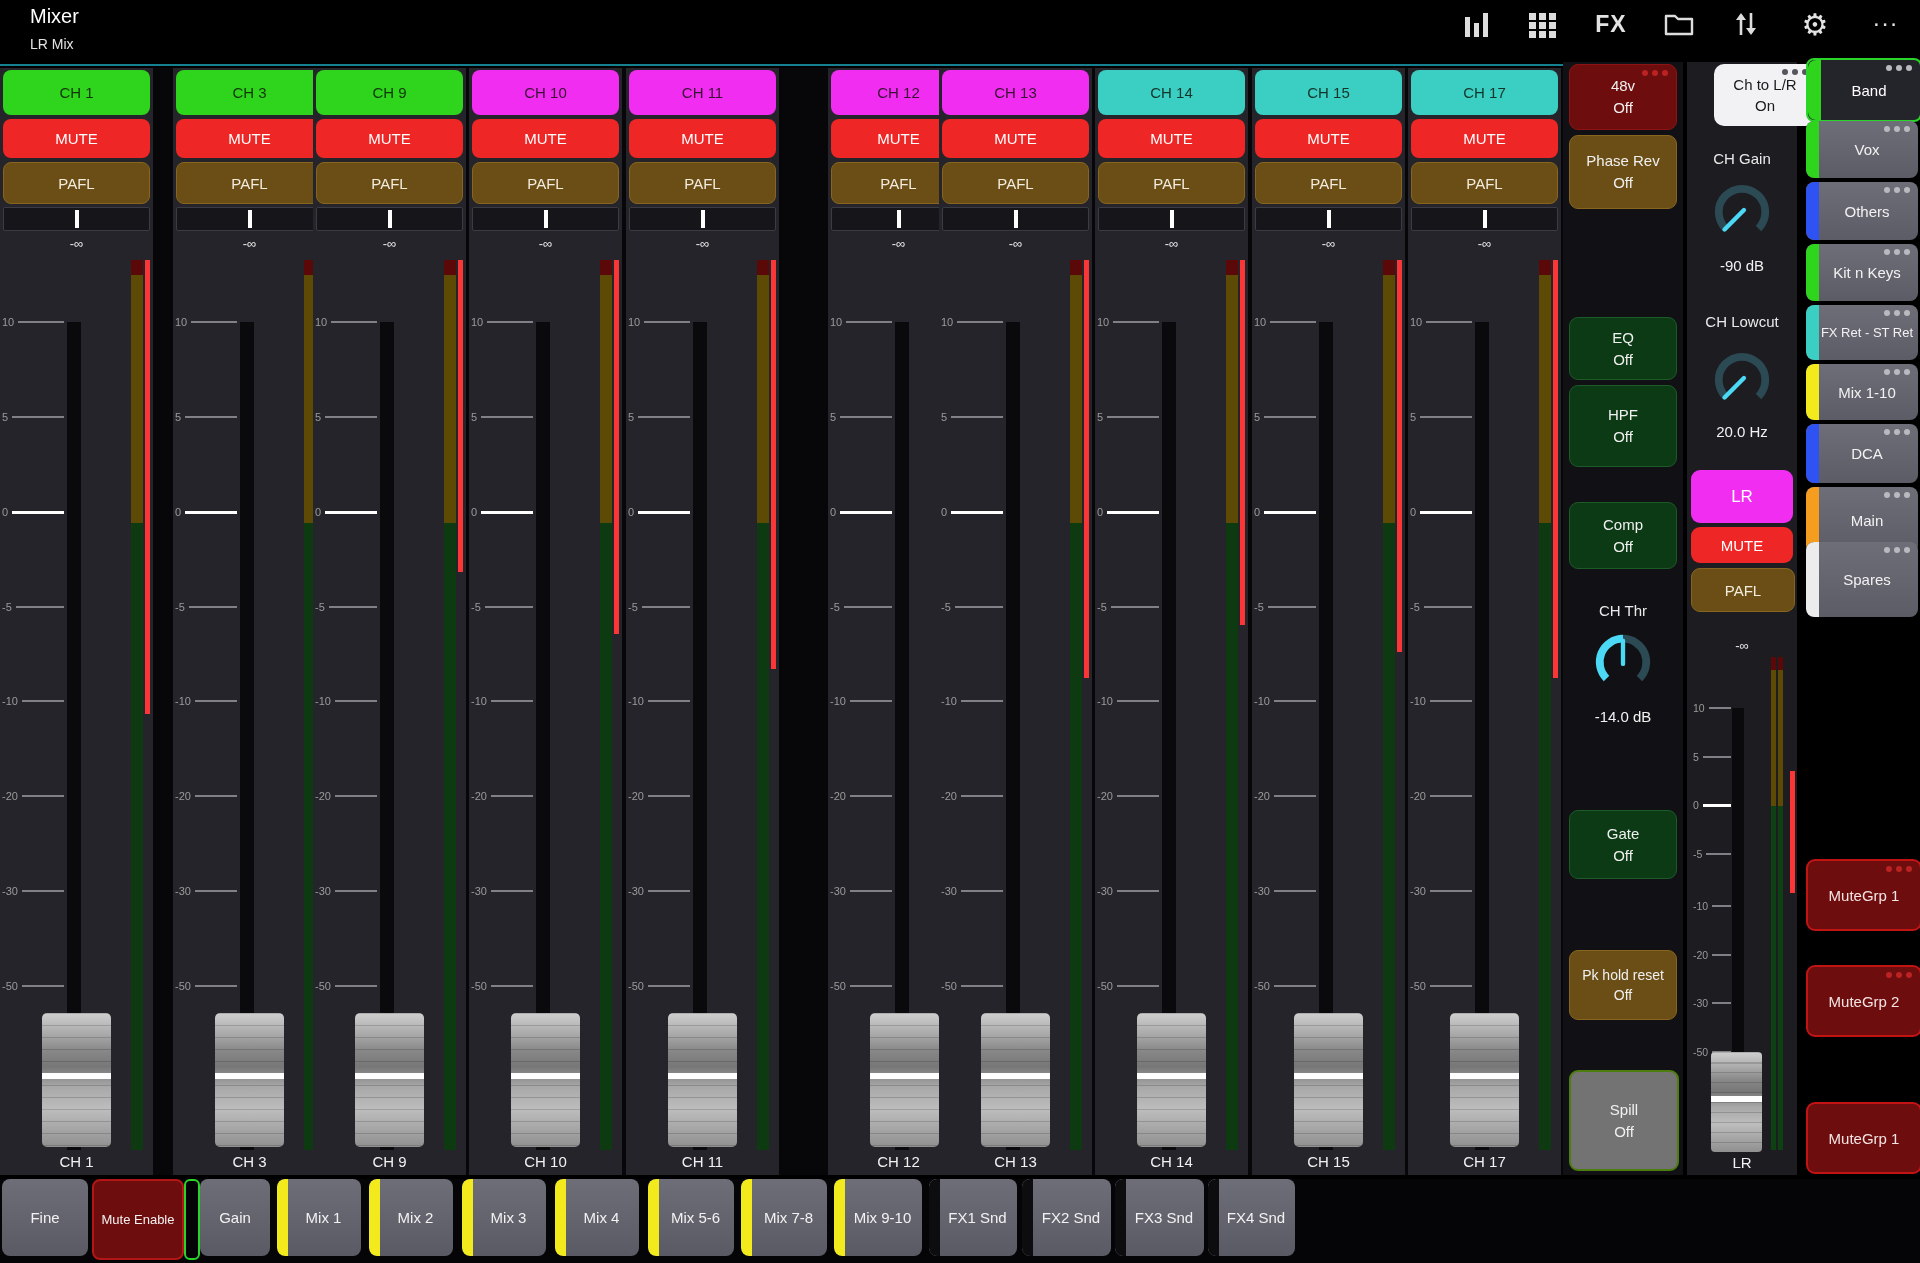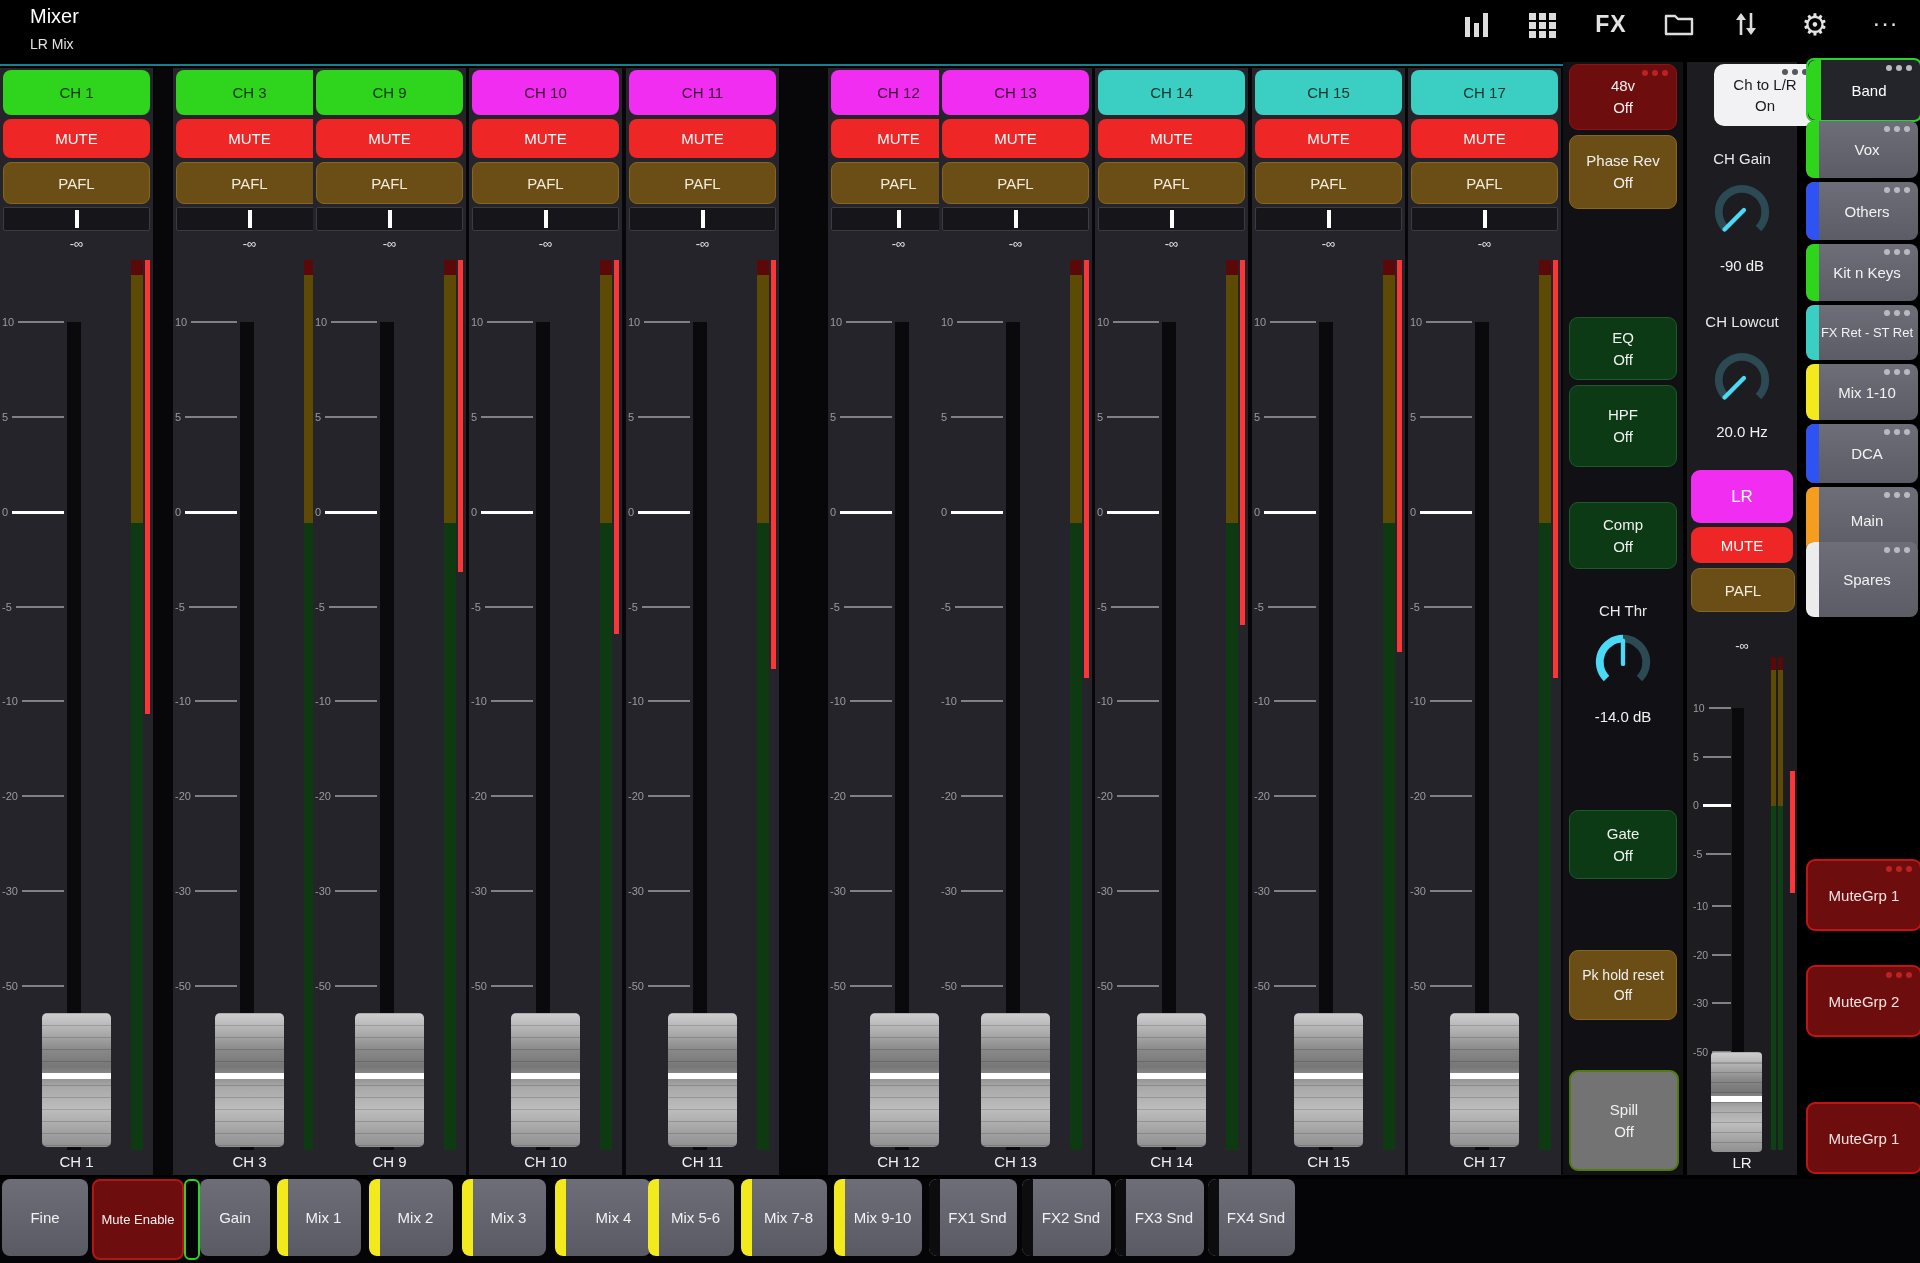--- a/index.html
+++ b/index.html
@@ -965,21 +965,21 @@
     <span class="blabel">Mix 1</span>
   </div>
       <div class="bitem mix" style="left: 369px; width: 84px;">
     <i class="btab"></i>
     <span class="blabel">Mix 2</span>
   </div>
       <div class="bitem mix" style="left: 462px; width: 84px;">
     <i class="btab"></i>
     <span class="blabel">Mix 3</span>
   </div>
-      <div class="bitem mix" style="left: 555px; width: 84px; padding-left: 12px;">
+      <div class="bitem mix" style="left: 555px; width: 84px;">
     <i class="btab"></i>
     <span class="blabel">Mix 4</span>
   </div>
       <div class="bitem mix" style="left: 648px; width: 86px;">
     <i class="btab"></i>
     <span class="blabel">Mix 5-6</span>
   </div>
       <div class="bitem mix" style="left: 741px; width: 86px;">
     <i class="btab"></i>
     <span class="blabel">Mix 7-8</span>

